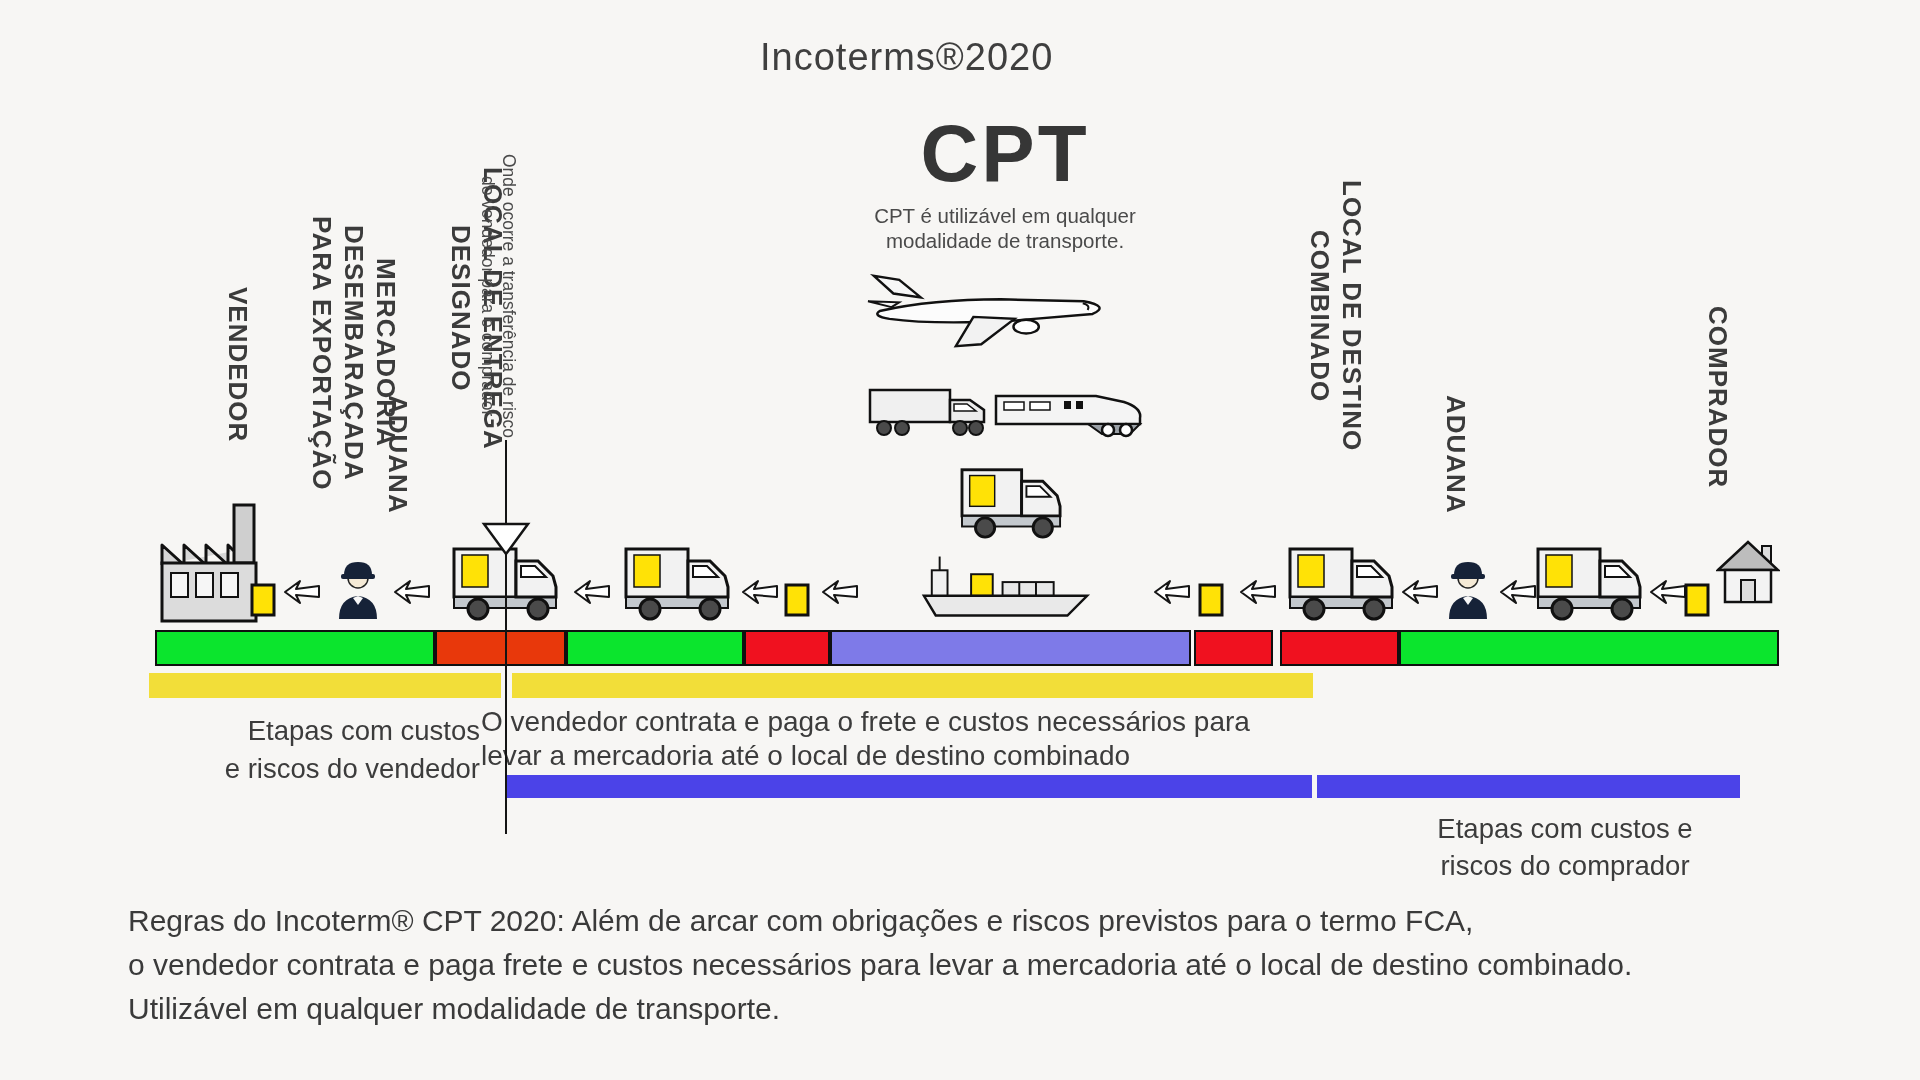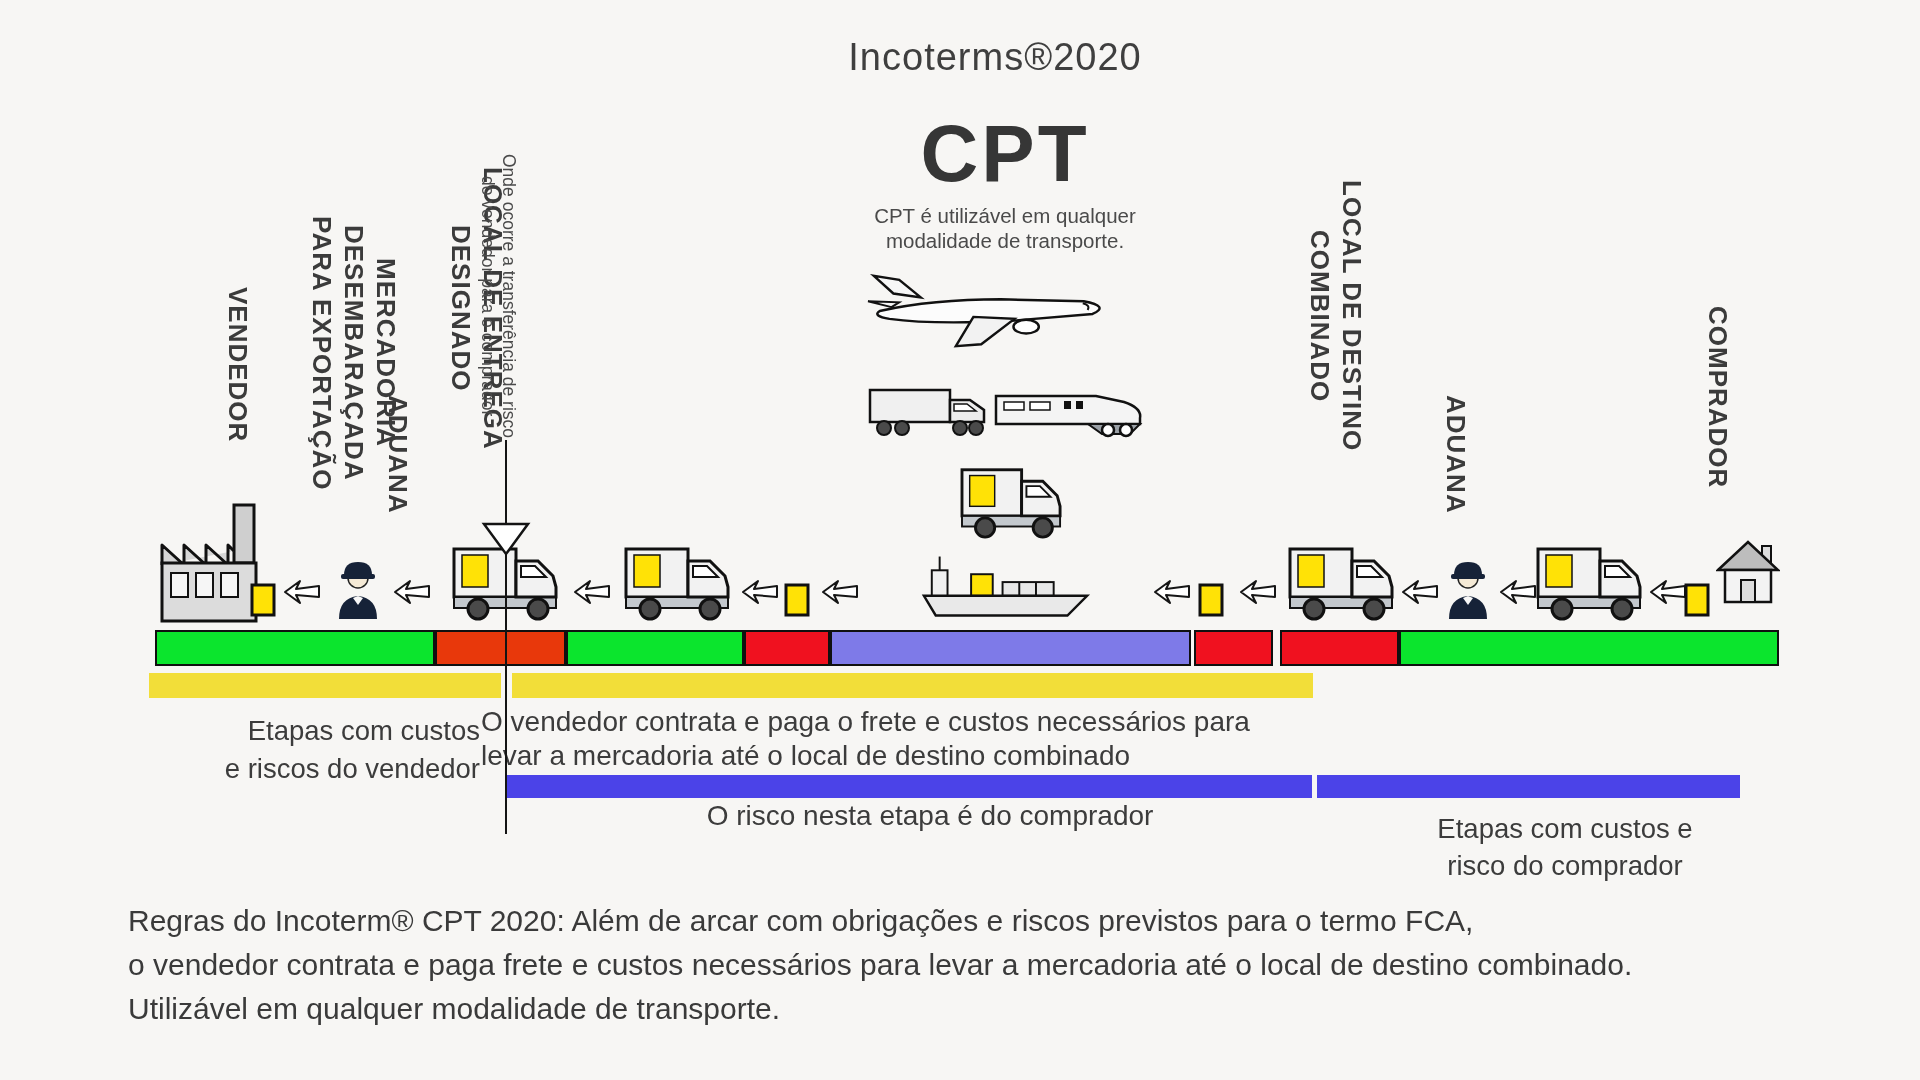--- a/index.html
+++ b/index.html
@@ -1,19 +1,19 @@
 <!DOCTYPE html>
 <html><head>
 <meta charset="utf-8">
 <style>
   html,body{margin:0;padding:0;background:#f7f6f4;}
   #canvas{position:relative;width:1920px;height:1080px;background:#f7f6f4;overflow:hidden;
           font-family:"Liberation Sans","DejaVu Sans",sans-serif;color:#3b3b3b;}
   .abs{position:absolute;}
-  .title{left:760px;top:36px;width:470px;text-align:center;font-size:38px;font-weight:400;color:#3f3f3f;letter-spacing:1px;}
+  .title{left:760px;top:36px;width:470px;text-align:left;font-size:38px;font-weight:400;color:#3f3f3f;letter-spacing:1px;}
   .cpt-code{left:805px;top:108px;width:400px;text-align:center;font-size:80px;font-weight:800;color:#363636;letter-spacing:3px;}
   .cpt-sub{left:780px;top:203px;width:450px;text-align:center;font-size:20.5px;line-height:25px;white-space:pre-line;color:#4a4a4a;}
   .vlabel{position:absolute;writing-mode:vertical-rl;text-orientation:mixed;font-weight:700;
           font-size:26px;line-height:32px;letter-spacing:1px;color:#3b3b3b;white-space:pre-line;text-align:center;}
   .vnote{position:absolute;writing-mode:vertical-rl;text-orientation:mixed;font-weight:400;
          font-size:17.5px;line-height:21px;color:#4a4a4a;white-space:pre-line;text-align:center;}
   .ann{position:absolute;font-size:28px;color:#3c3c3c;white-space:pre-line;}
   .seg{position:absolute;border:2.5px solid #101010;box-sizing:border-box;}
   .strip{position:absolute;}
   .ic{position:absolute;}
@@ -207,23 +207,22 @@
 
   <svg id="risk-line" class="ic" style="left:480px;top:438px;width:52px;height:398px">
     <line x1="26" y1="2" x2="26" y2="396" stroke="#141414" stroke-width="2"></line>
     <polygon points="4,86 48,86 26,116" fill="#ffffff" stroke="#141414" stroke-width="2.5"></polygon>
   </svg>
 
   <div class="ann" style="left:180px;top:712px;width:300px;text-align:right;font-size:27.5px;line-height:38px">Etapas com custos
 e riscos do vendedor</div>
   <div class="ann" style="left:481px;top:705px;width:920px;line-height:34px">O vendedor contrata e paga o frete e custos necessários para
 levar a mercadoria até o local de destino combinado</div>
-  <div class="ann" style="left:530px;top:800px;width:800px;text-align:center">O risco nesta etapa é do comprador</div>
   <div class="ann" style="left:1415px;top:810px;width:300px;text-align:center;font-size:27.5px;line-height:37px">Etapas com custos e
-risco do comprador</div>
+riscos do comprador</div>
 
   <div class="abs rules">Regras do Incoterm® CPT 2020: Além de arcar com obrigações e riscos previstos para o termo FCA,
 o vendedor contrata e paga frete e custos necessários para levar a mercadoria até o local de destino combinado.
 Utilizável em qualquer modalidade de transporte.</div>
 
 <div class="seg" style="left: 155px; top: 630px; width: 280px; height: 36px; background: rgb(11, 229, 45);"></div>
     <div class="seg" style="left: 435px; top: 630px; width: 131px; height: 36px; background: rgb(232, 56, 11);"></div>
     <div class="seg" style="left: 566px; top: 630px; width: 178px; height: 36px; background: rgb(11, 229, 45);"></div>
     <div class="seg" style="left: 744px; top: 630px; width: 86px; height: 36px; background: rgb(240, 17, 31);"></div>
     <div class="seg" style="left: 830px; top: 630px; width: 361px; height: 36px; background: rgb(126, 122, 232);"></div>

